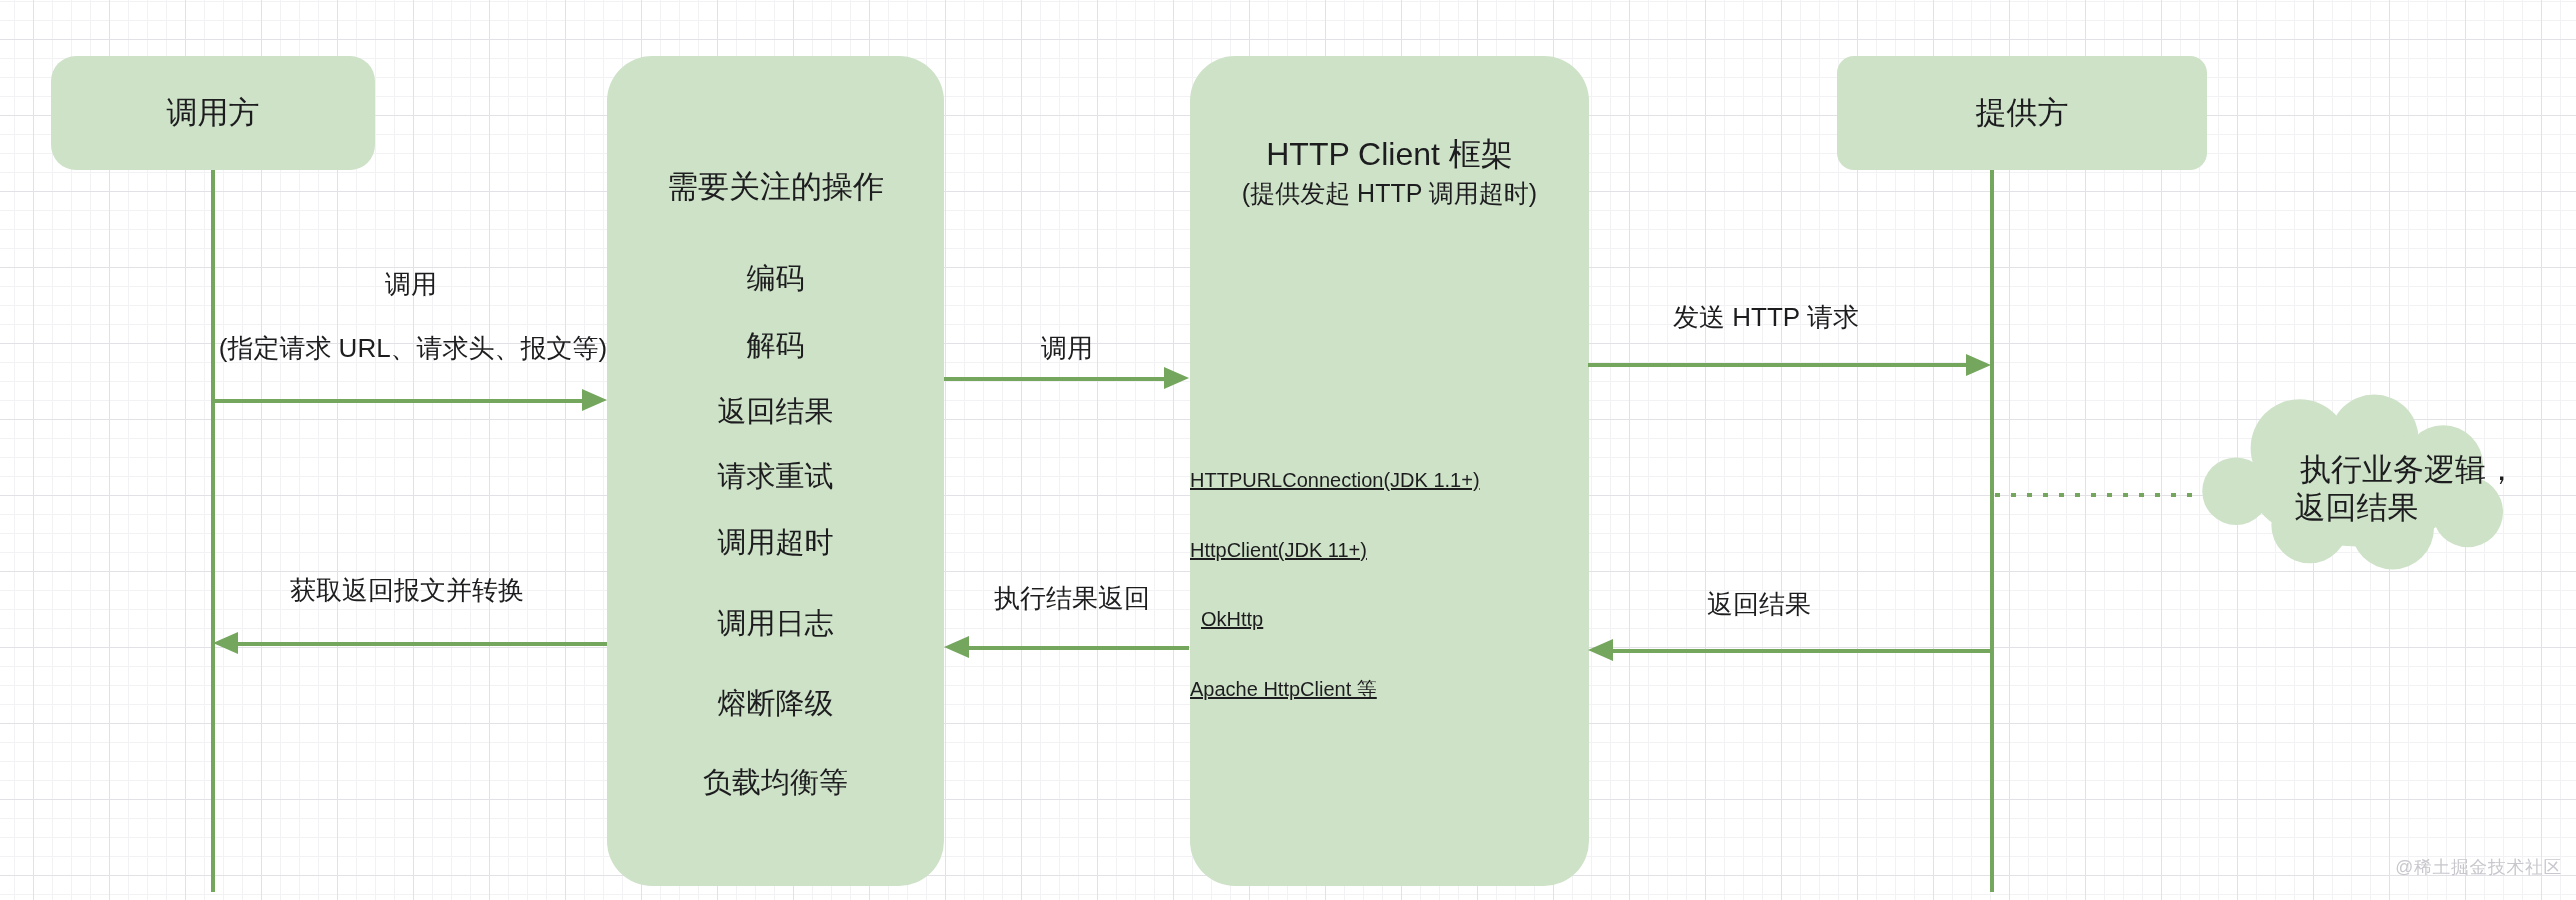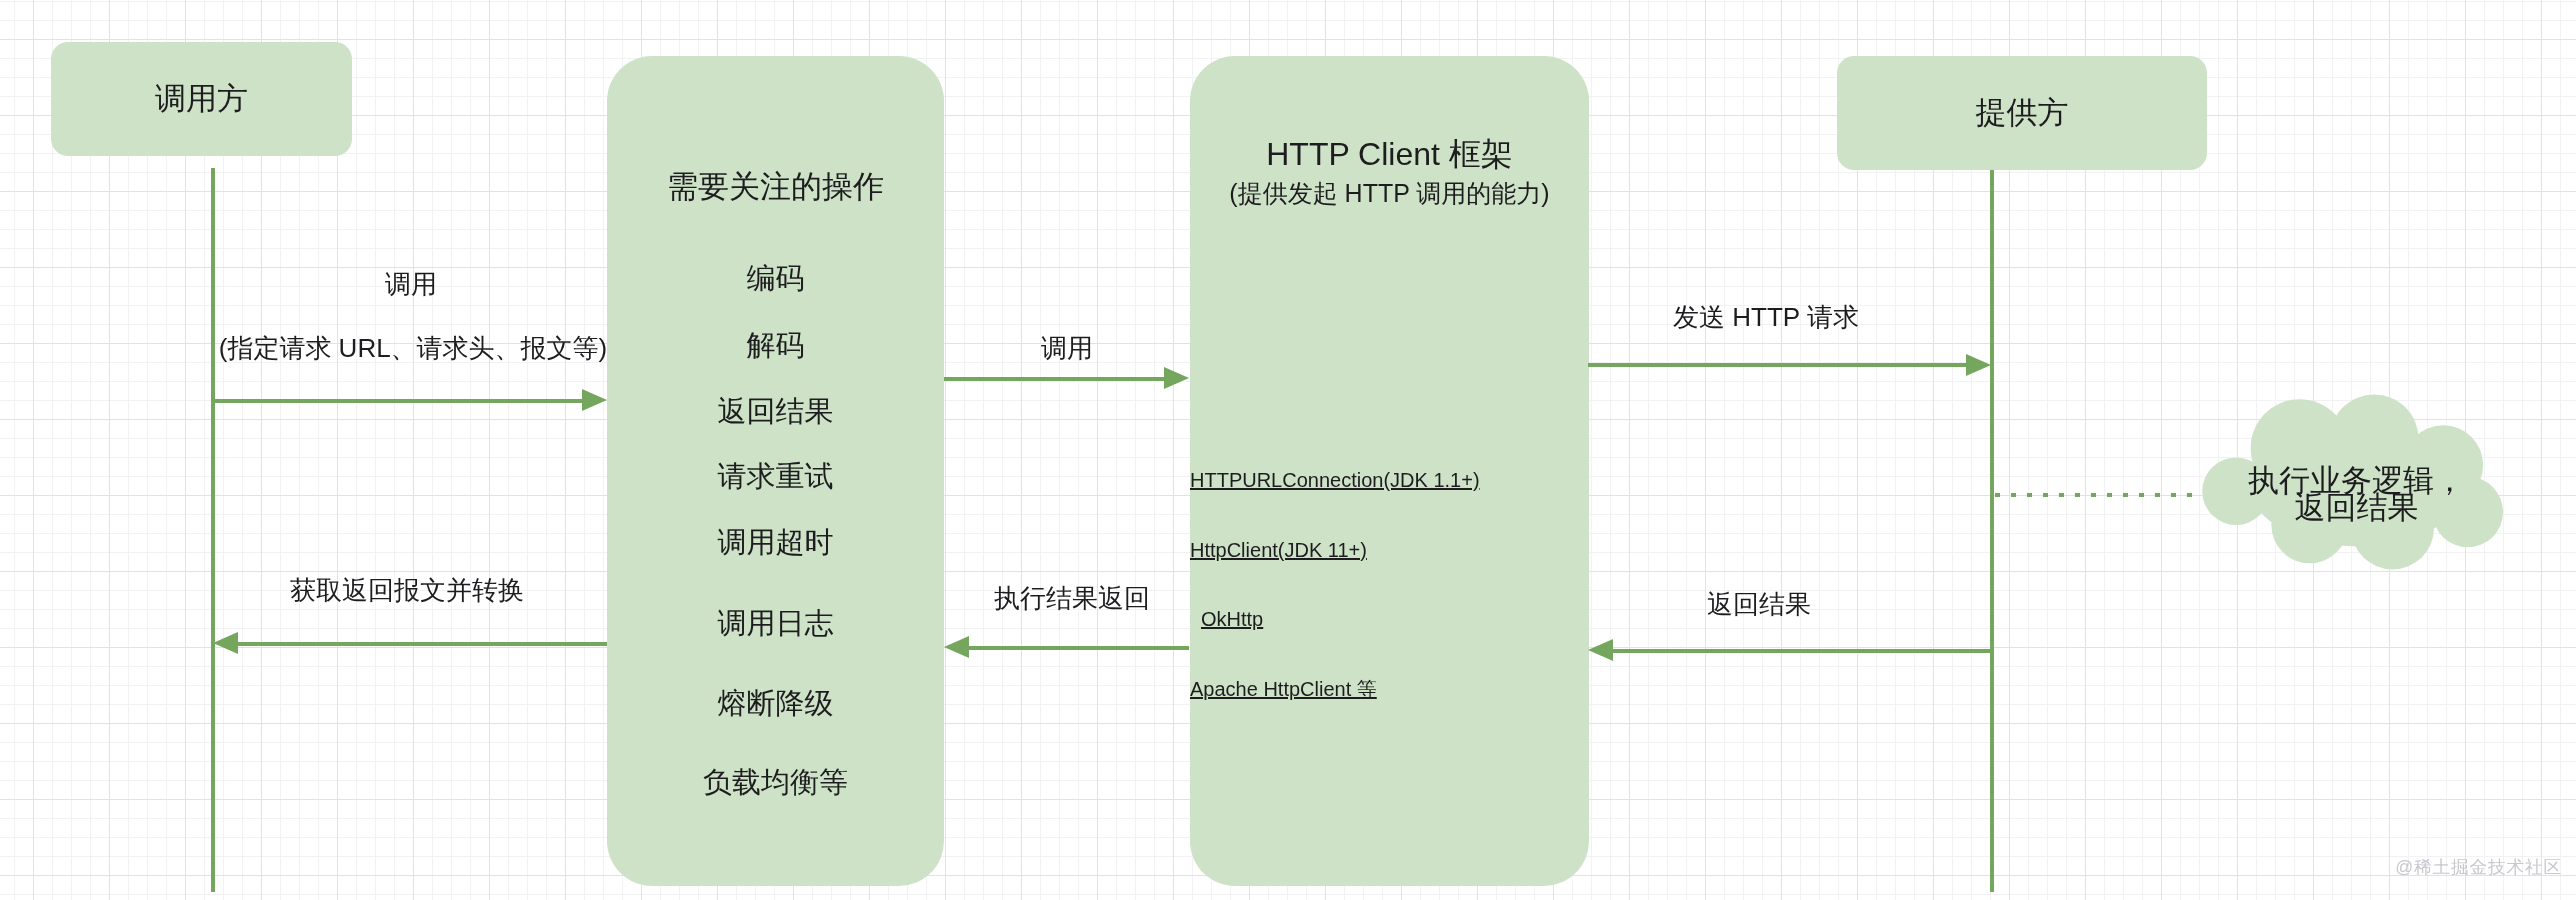--- a/index.html
+++ b/index.html
@@ -42,39 +42,39 @@
   .watermark{position:absolute;right:14px;top:855px;font-size:17.7px;color:#c7c7cd;letter-spacing:0.8px;}
 </style>
 </head>
 <body>
 
 <div id="canvas">
 
   <div class="lifeline" style="left:211px;top:168px;height:724px;"></div>
   <div class="lifeline" style="left:1990px;top:168px;height:724px;"></div>
 
-  <div class="box actor" style="left:51px;top:42px;width:301px;height:114px;">
+  <div class="box actor" style="left:51px;top:56px;width:324px;height:114px;border-radius:25px;">
     <span>调用方</span>
   </div>
 
   <div class="box tallbox" style="left:607px;top:56px;width:337px;height:830px;">
     <div class="tall-title" style="top:110px;">需要关注的操作</div>
     <div class="list-item" style="top:207px;">编码</div>
     <div class="list-item" style="top:274px;">解码</div>
     <div class="list-item" style="top:340px;">返回结果</div>
     <div class="list-item" style="top:405px;">请求重试</div>
     <div class="list-item" style="top:471px;">调用超时</div>
     <div class="list-item" style="top:552px;">调用日志</div>
     <div class="list-item" style="top:632px;">熔断降级</div>
     <div class="list-item" style="top:711px;">负载均衡等</div>
   </div>
 
   <div class="box tallbox" style="left:1190px;top:56px;width:399px;height:830px;">
     <div class="tall-title" style="top:77px;font-size:32px;">HTTP Client 框架</div>
-    <div class="tall-sub" style="top:121px;">(提供发起 HTTP 调用的能力)</div>
+    <div class="tall-sub" style="top:121px;">(提供发起 HTTP 调用超时)</div>
     <div class="list-item-latin" style="top:410px;">HTTPURLConnection(JDK 1.1+)</div>
     <div class="list-item-latin" style="top:480px;">HttpClient(JDK 11+)</div>
     <div class="list-item-latin" style="top:549px;padding-left:22px;">OkHttp</div>
     <div class="list-item-latin" style="top:619px;">Apache HttpClient 等</div>
   </div>
 
   <div class="box actor" style="left:1837px;top:56px;width:370px;height:114px;">
     <span>提供方</span>
   </div>
 
@@ -99,21 +99,21 @@
         <circle cx="52" cy="128" r="44"></circle>
         <circle cx="135" cy="72" r="64"></circle>
         <circle cx="232" cy="60" r="58"></circle>
         <circle cx="322" cy="94" r="52"></circle>
         <circle cx="354" cy="155" r="46"></circle>
         <circle cx="256" cy="176" r="54"></circle>
         <circle cx="148" cy="172" r="50"></circle>
         <ellipse cx="210" cy="124" rx="138" ry="76"></ellipse>
       </g>
     </svg>
-    <div class="cloud-text" style="top:71px;">执行业务逻辑，</div>
+    <div class="cloud-text" style="top:60px;text-align:right;">执行业务逻辑，</div>
     <div class="cloud-text" style="top:98px;">返回结果</div>
   </div>
 
   <div class="hline" style="left:1613px;top:649px;width:378px;"></div>
   <div class="head-left" style="left:1588px;top:639px;"></div>
   <div class="msg-label" style="left:1759px;top:604px;">返回结果</div>
 
   <div class="hline" style="left:968px;top:646px;width:221px;"></div>
   <div class="head-left" style="left:944px;top:636px;"></div>
   <div class="msg-label" style="left:1072px;top:598px;">执行结果返回</div>

